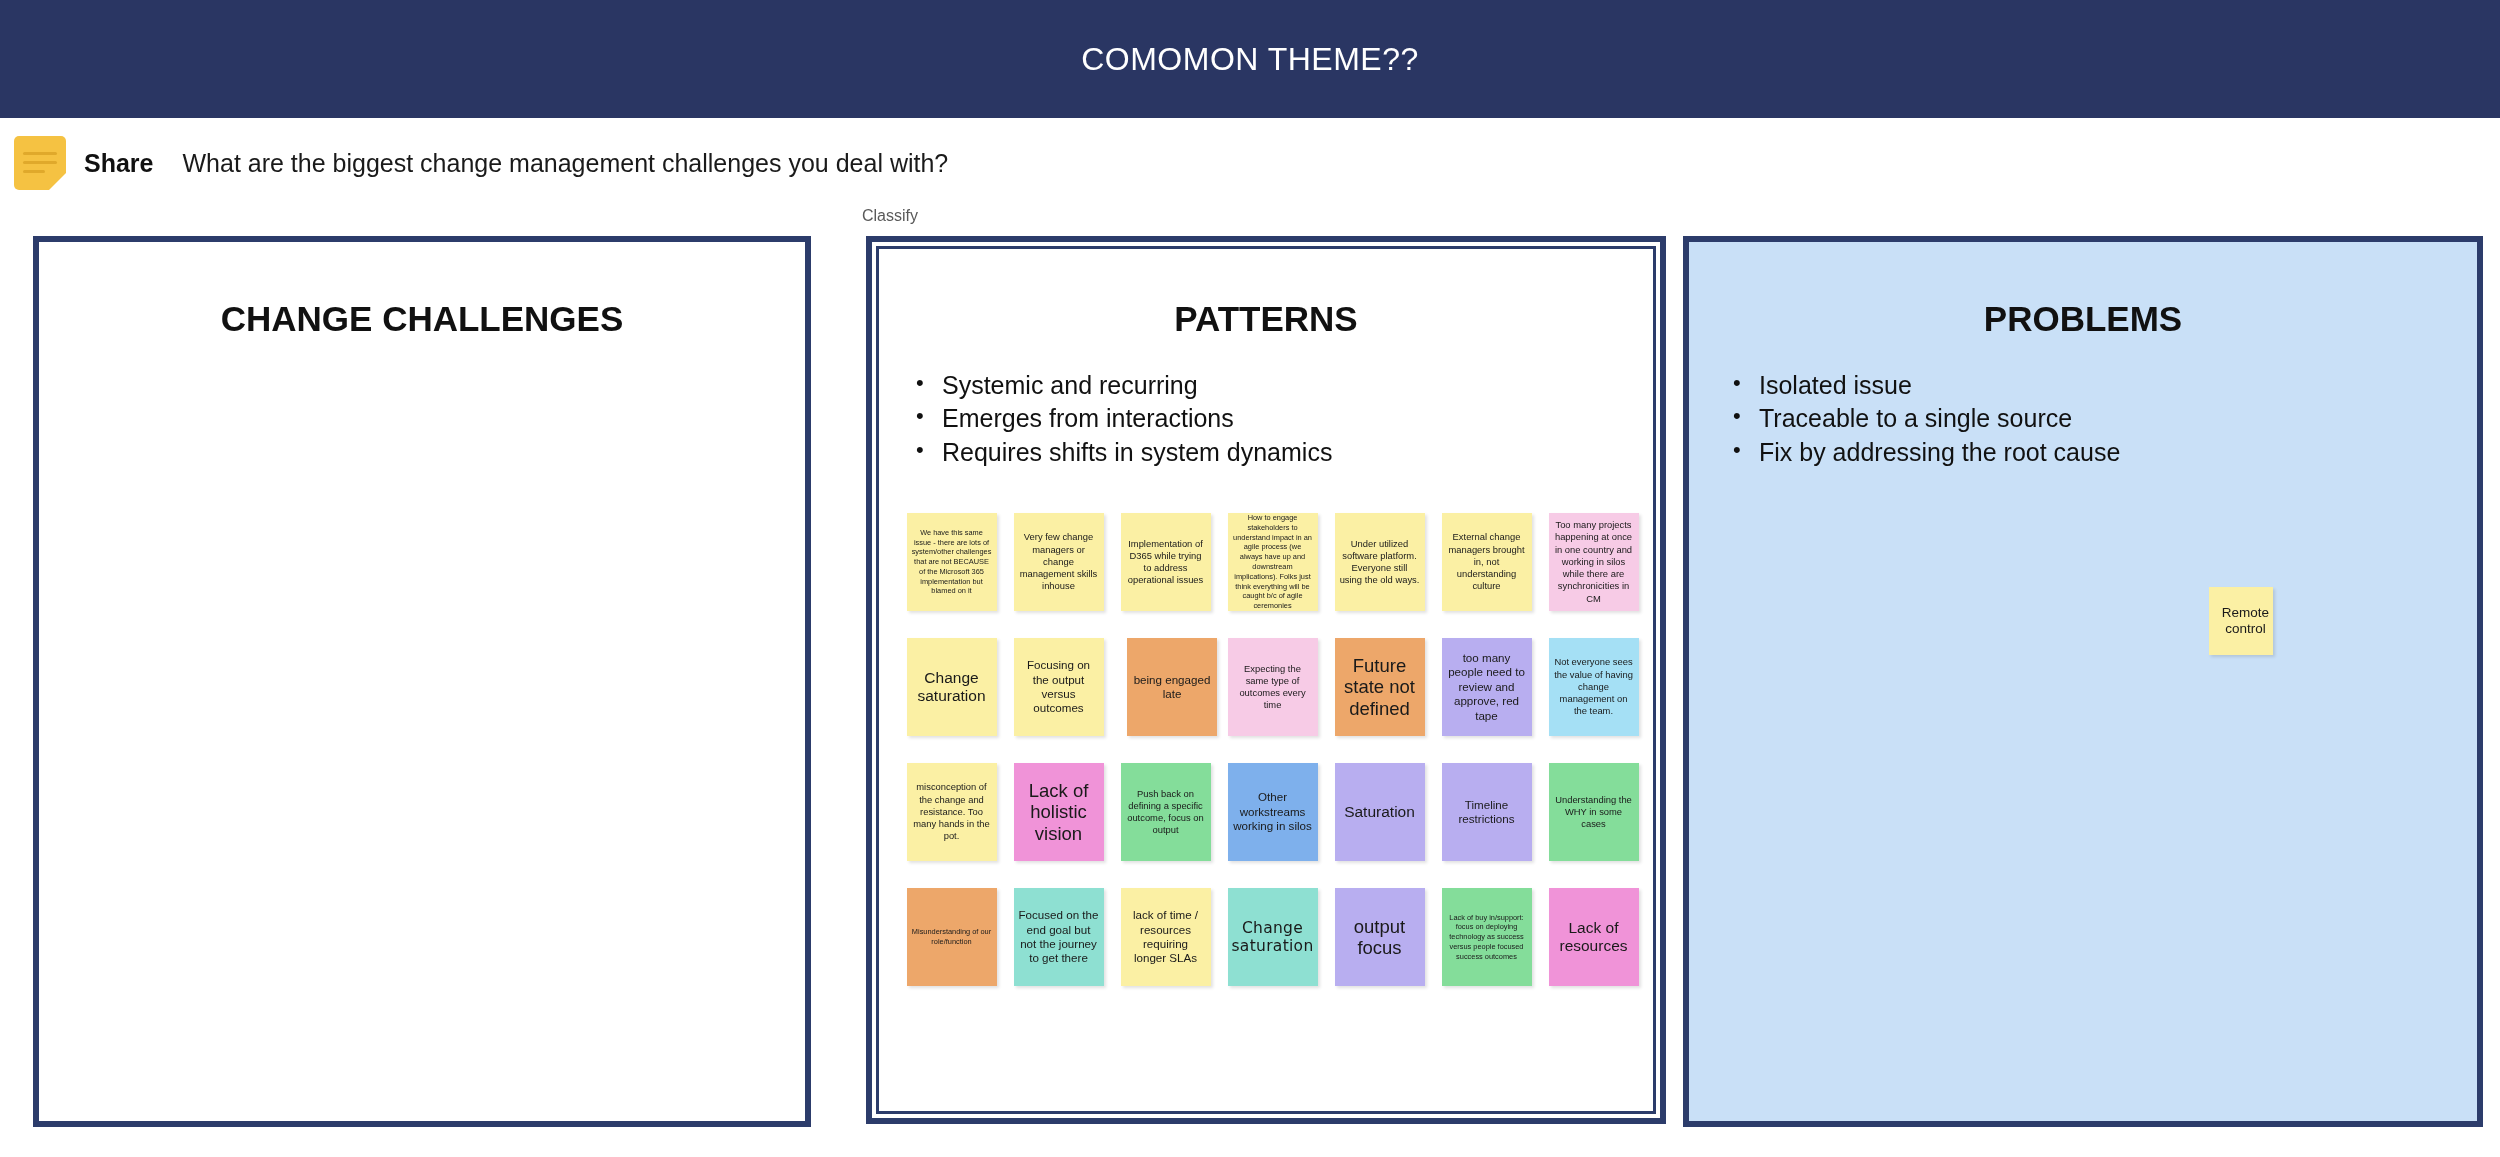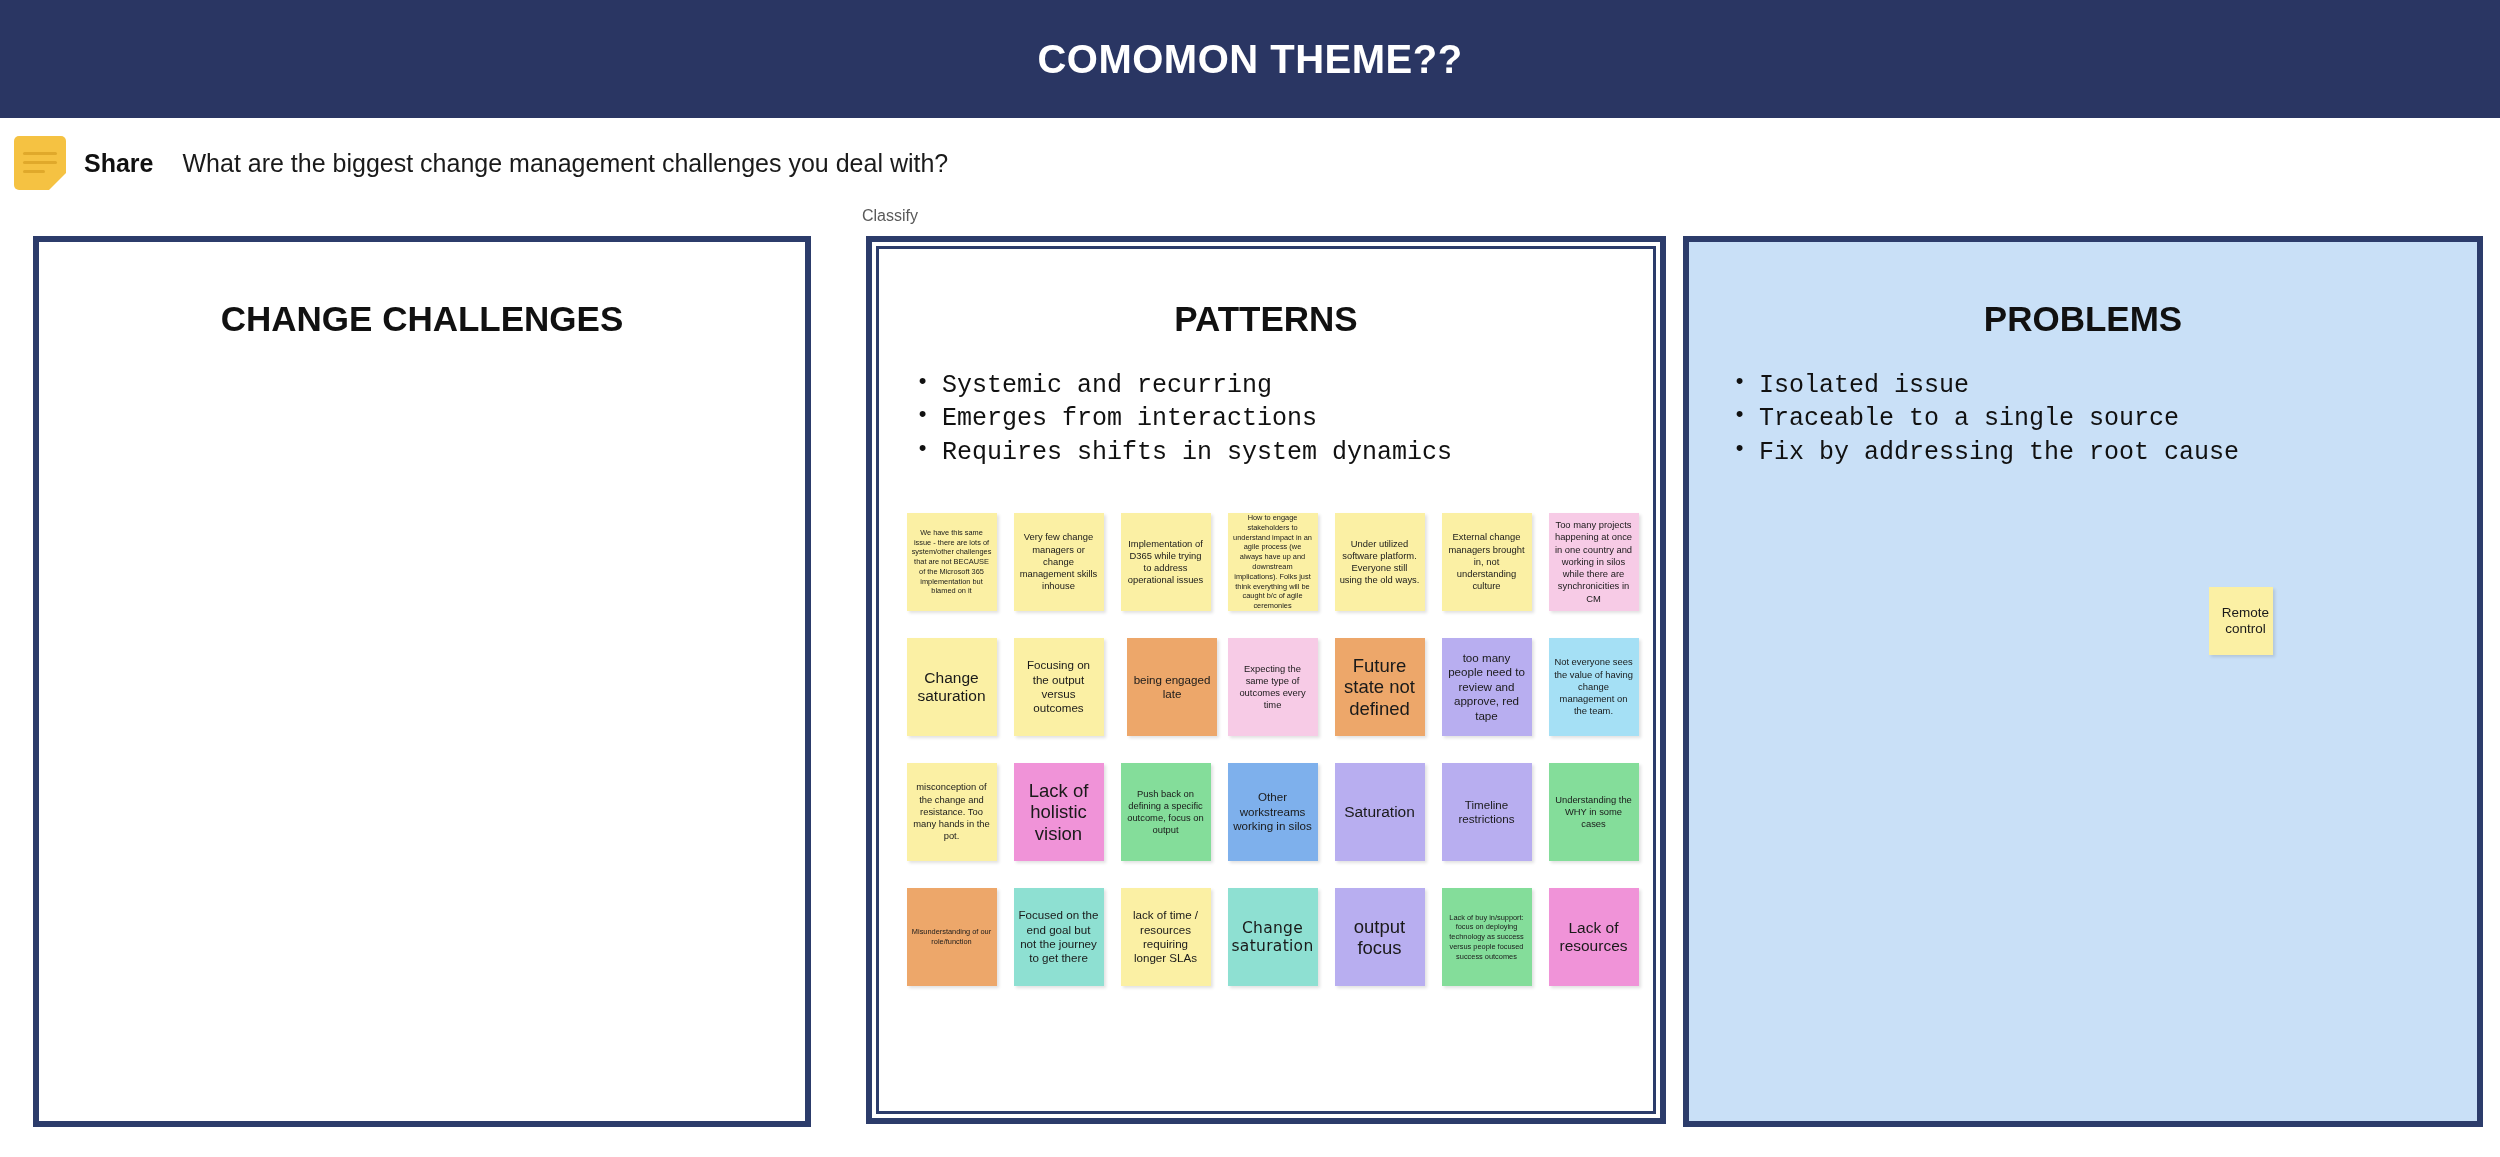--- a/index.html
+++ b/index.html
@@ -12,22 +12,22 @@
 
   
   .banner {
     position: absolute; left: 0; top: 0;
     width: 2500px; height: 118px;
     background: #2a3663;
     display: flex; align-items: center; justify-content: center;
   }
   .banner-title {
     color: #ffffff;
-    font-size: 40px;
-    font-weight: bold;
+    font-size: 32px;
+    font-weight: normal;
     letter-spacing: 0.5px;
     text-align: right;
   }
 
   
   .share-row {
     position: absolute; left: 0; top: 118px;
     width: 2368px; height: 90px;
     background: #ffffff;
     display: flex; align-items: center;
@@ -96,21 +96,21 @@
     margin-top: 57px;
   }
 
   .bullets {
     margin: 30px 0 0 38px;
     list-style: none;
     font-size: 25px;
     color: #111111;
     line-height: 1.33;
   }
-  .bullets li { position: relative; padding-left: 32px; font-family: Liberation Mono, monospace; }
+  .bullets li { position: relative; padding-left: 32px; }
   .bullets li::before {
     content: "\2022";
     position: absolute; left: 6px; top: -1px;
     font-size: 22px;
   }
 
   
   .sticky-grid {
     position: absolute;
     left: 26px; top: 271px;

